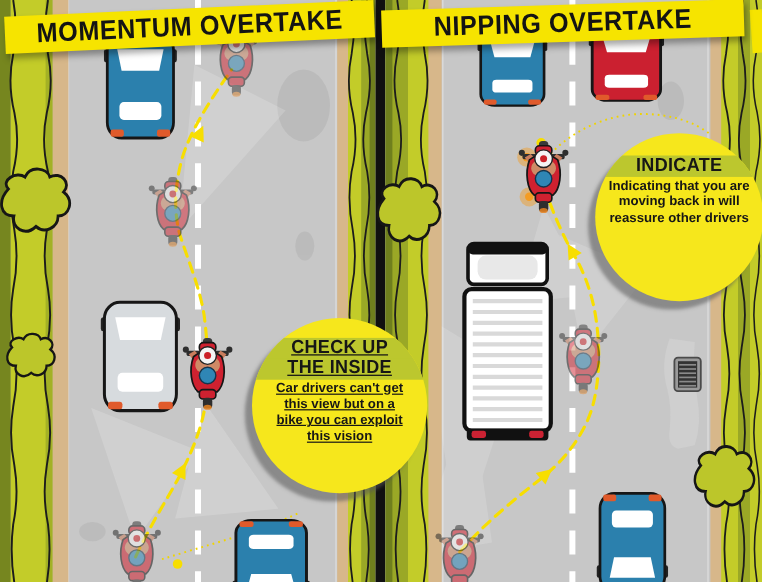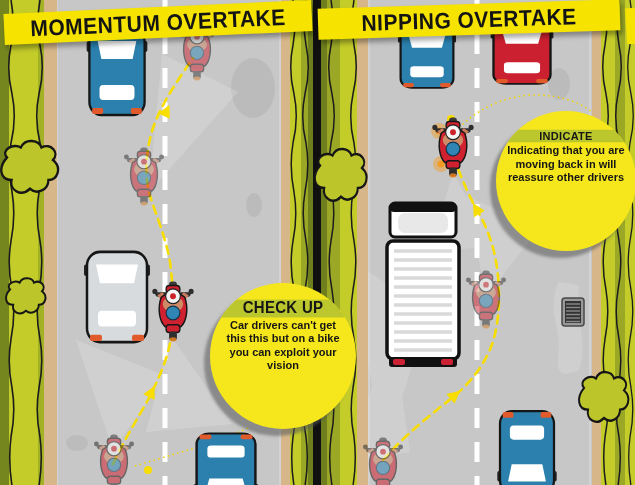--- a/index.html
+++ b/index.html
@@ -30,25 +30,25 @@
     overflow:hidden;text-align:center;color:#161616;
     box-shadow:-6px 7px 3px rgba(88,88,88,0.55);
   }
   .callout .band{
     display:block;background:#bcc72e;font-weight:900;
     line-height:1.12;letter-spacing:.3px;transform:scaleY(1.05);
   }
   .callout .body{
     font-weight:700;font-size:11px;line-height:1.22;margin-top:2px;
   }
-  .callout-check{left:210px;top:283px;width:146px;height:146px;}
+  .callout-check{left:210px;top:265px;width:146px;height:146px;text-decoration:underline;}
   .callout-check .title{margin-top:17px;font-size:15px;}
   .callout-check .body{padding:0 15px;}
   .callout-indicate{left:496px;top:111px;width:140px;height:140px;}
-  .callout-indicate .title{margin-top:19px;font-size:11px;}
+  .callout-indicate .title{margin-top:19px;font-size:15px;}
   .callout-indicate .body{padding:0 11px;}
 </style>
 </head>
 <body>
 
 <div class="stage">
 
   <svg width="635" height="485" viewBox="0 0 635 485">
     <defs>
       <path id="wavy" d="M0,0 q4,22 0,45 q-5,24 1,49 q5,24 -1,49 q-4,24 1,49 q4,24 -1,49 q-4,24 1,49 q4,24 -1,49 q-4,24 1,49 q4,24 -1,49 q-3,24 1,49" fill="none"></path>
@@ -230,22 +230,23 @@
         <circle cx="441" cy="164" r="8" fill="#f59b1e" opacity="0.45"></circle>
         <circle cx="441" cy="164" r="3.5" fill="#f59b1e" opacity="0.95"></circle>
       </g>
       <use href="#bike" transform="translate(453,146) scale(0.98)" style="color:#cf2130"></use>
     </g>
   </svg>
 
   <div class="callout callout-check">
     <div class="title">
       <span class="band">CHECK UP</span>
+      <span class="band">THE INSIDE</span>
     </div>
-    <div class="body">Car drivers can't get this this but on a bike you can exploit your vision</div>
+    <div class="body">Car drivers can't get this view but on a bike you can exploit this vision</div>
   </div>
 
   <div class="callout callout-indicate">
     <div class="title">
       <span class="band">INDICATE</span>
     </div>
     <div class="body">Indicating that you are moving back in will reassure other drivers</div>
   </div>
 
   <div class="banner banner-left">

